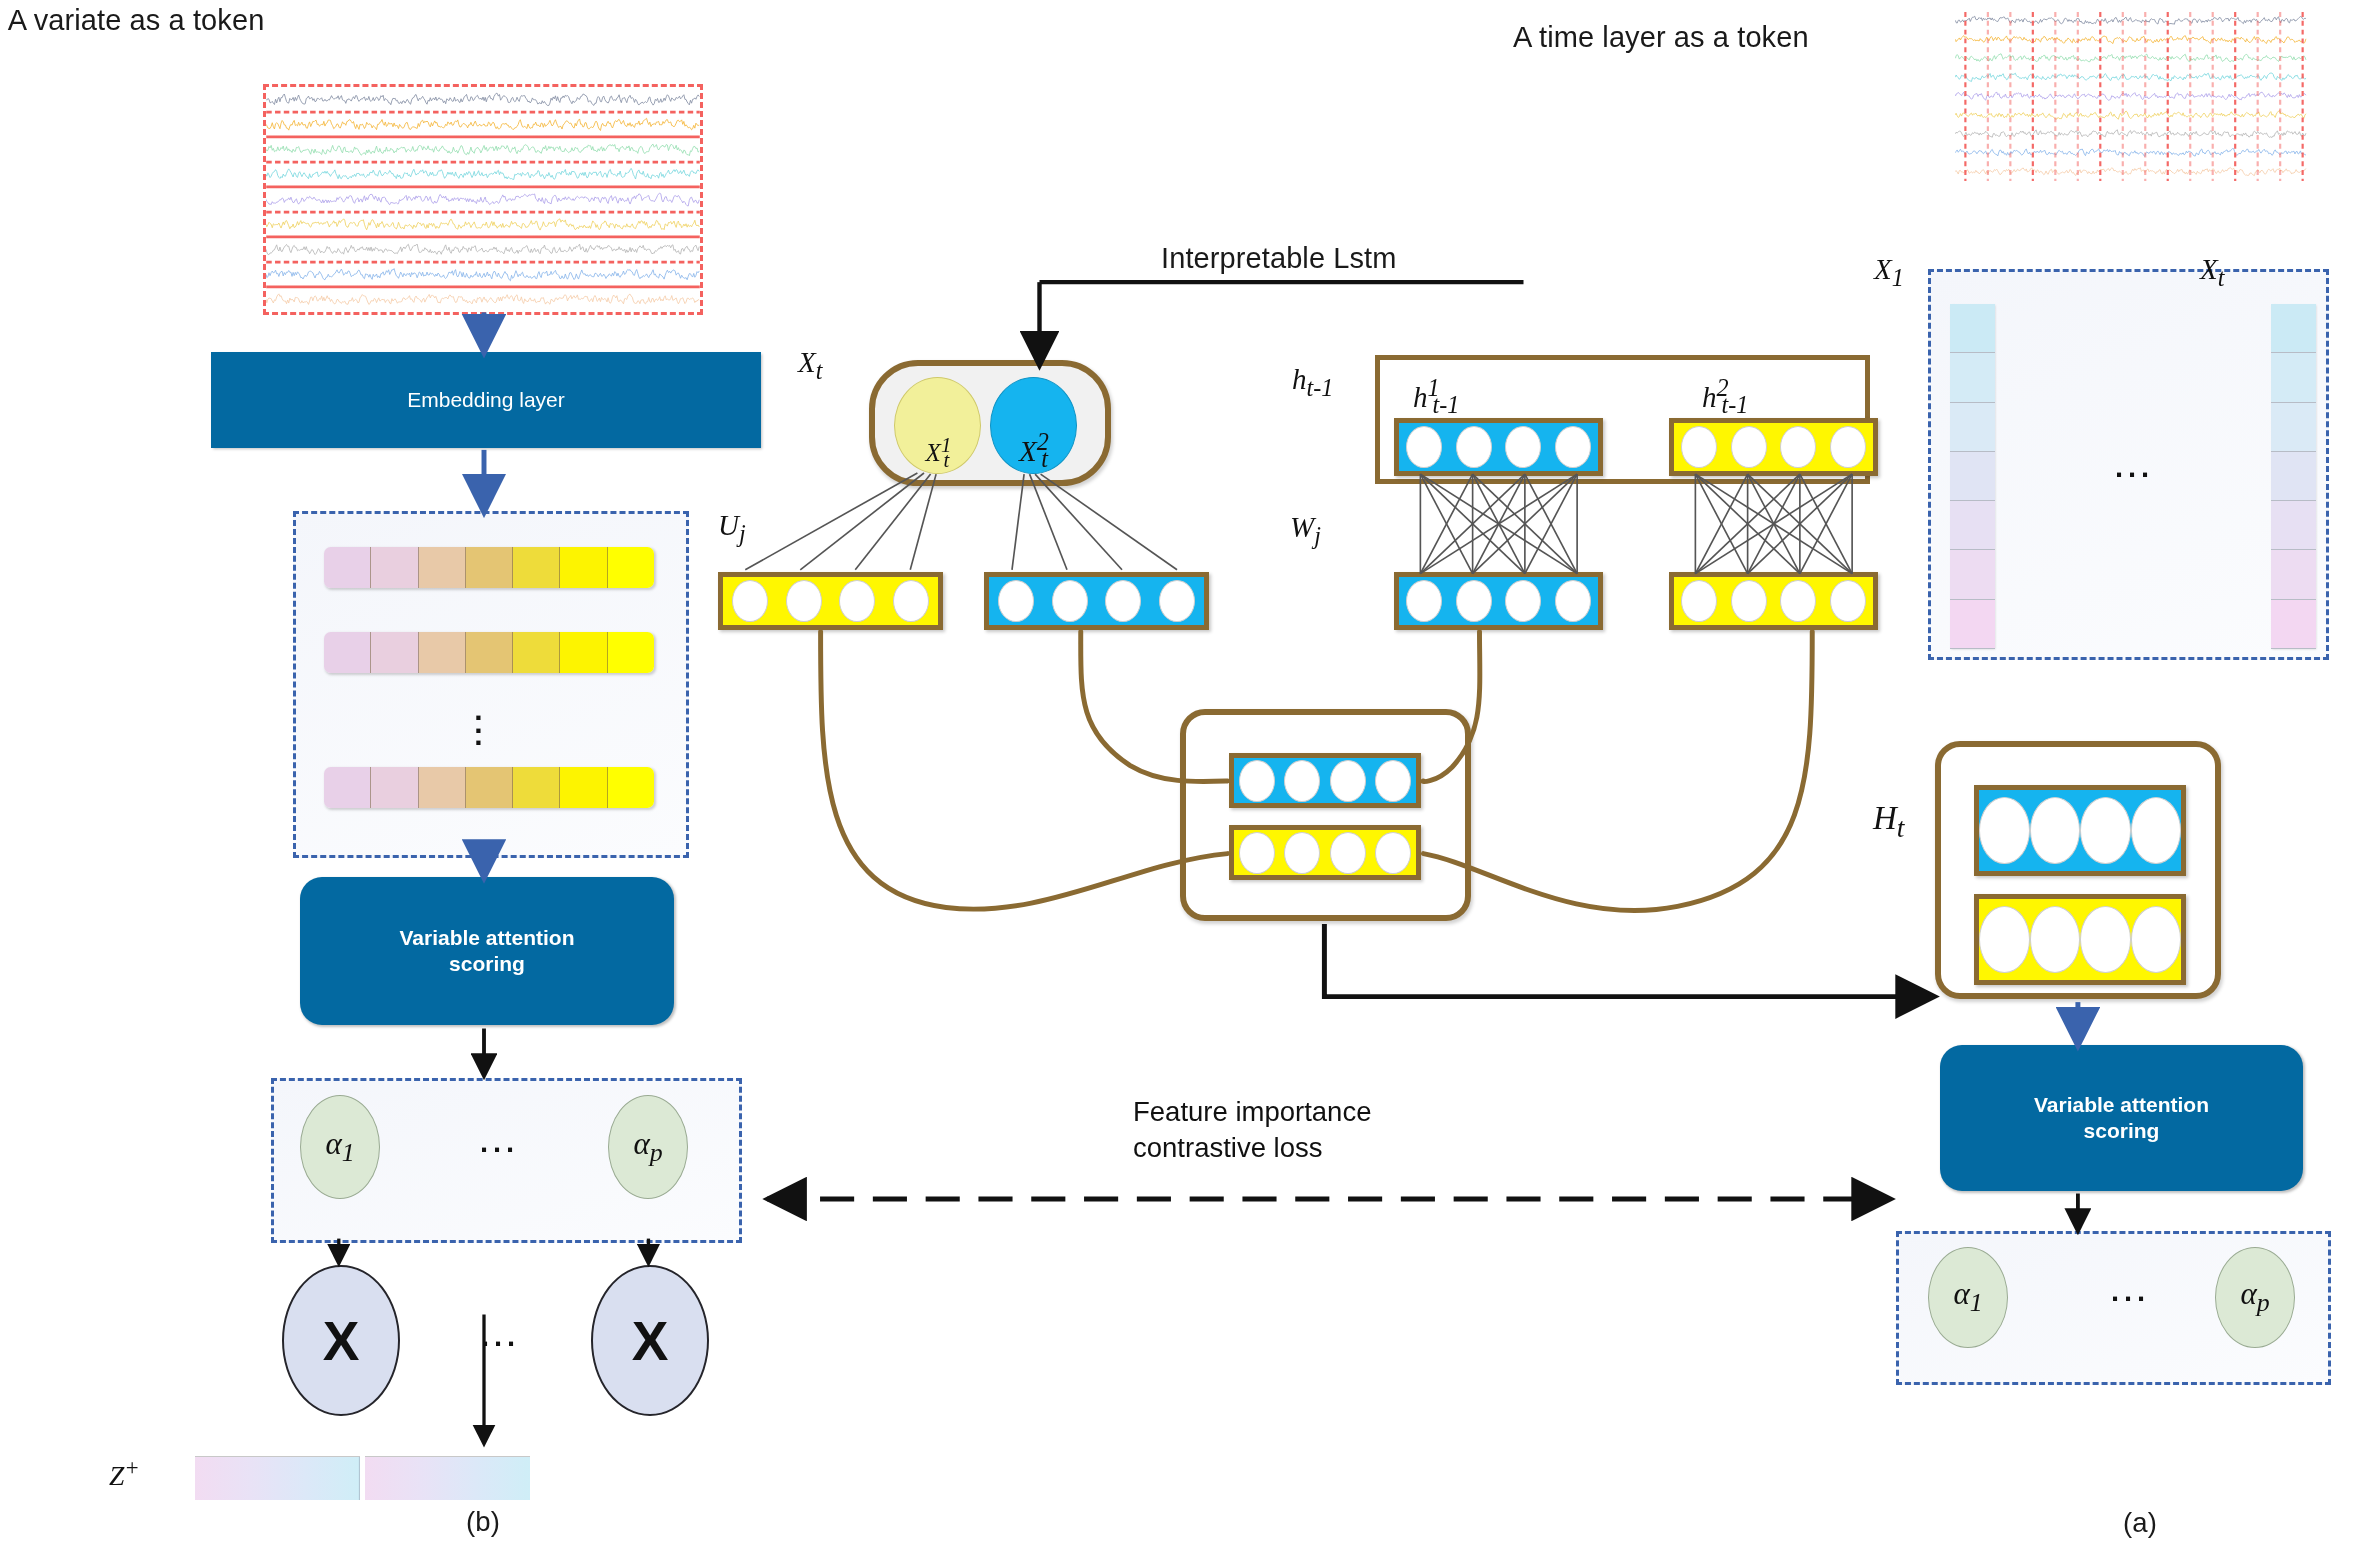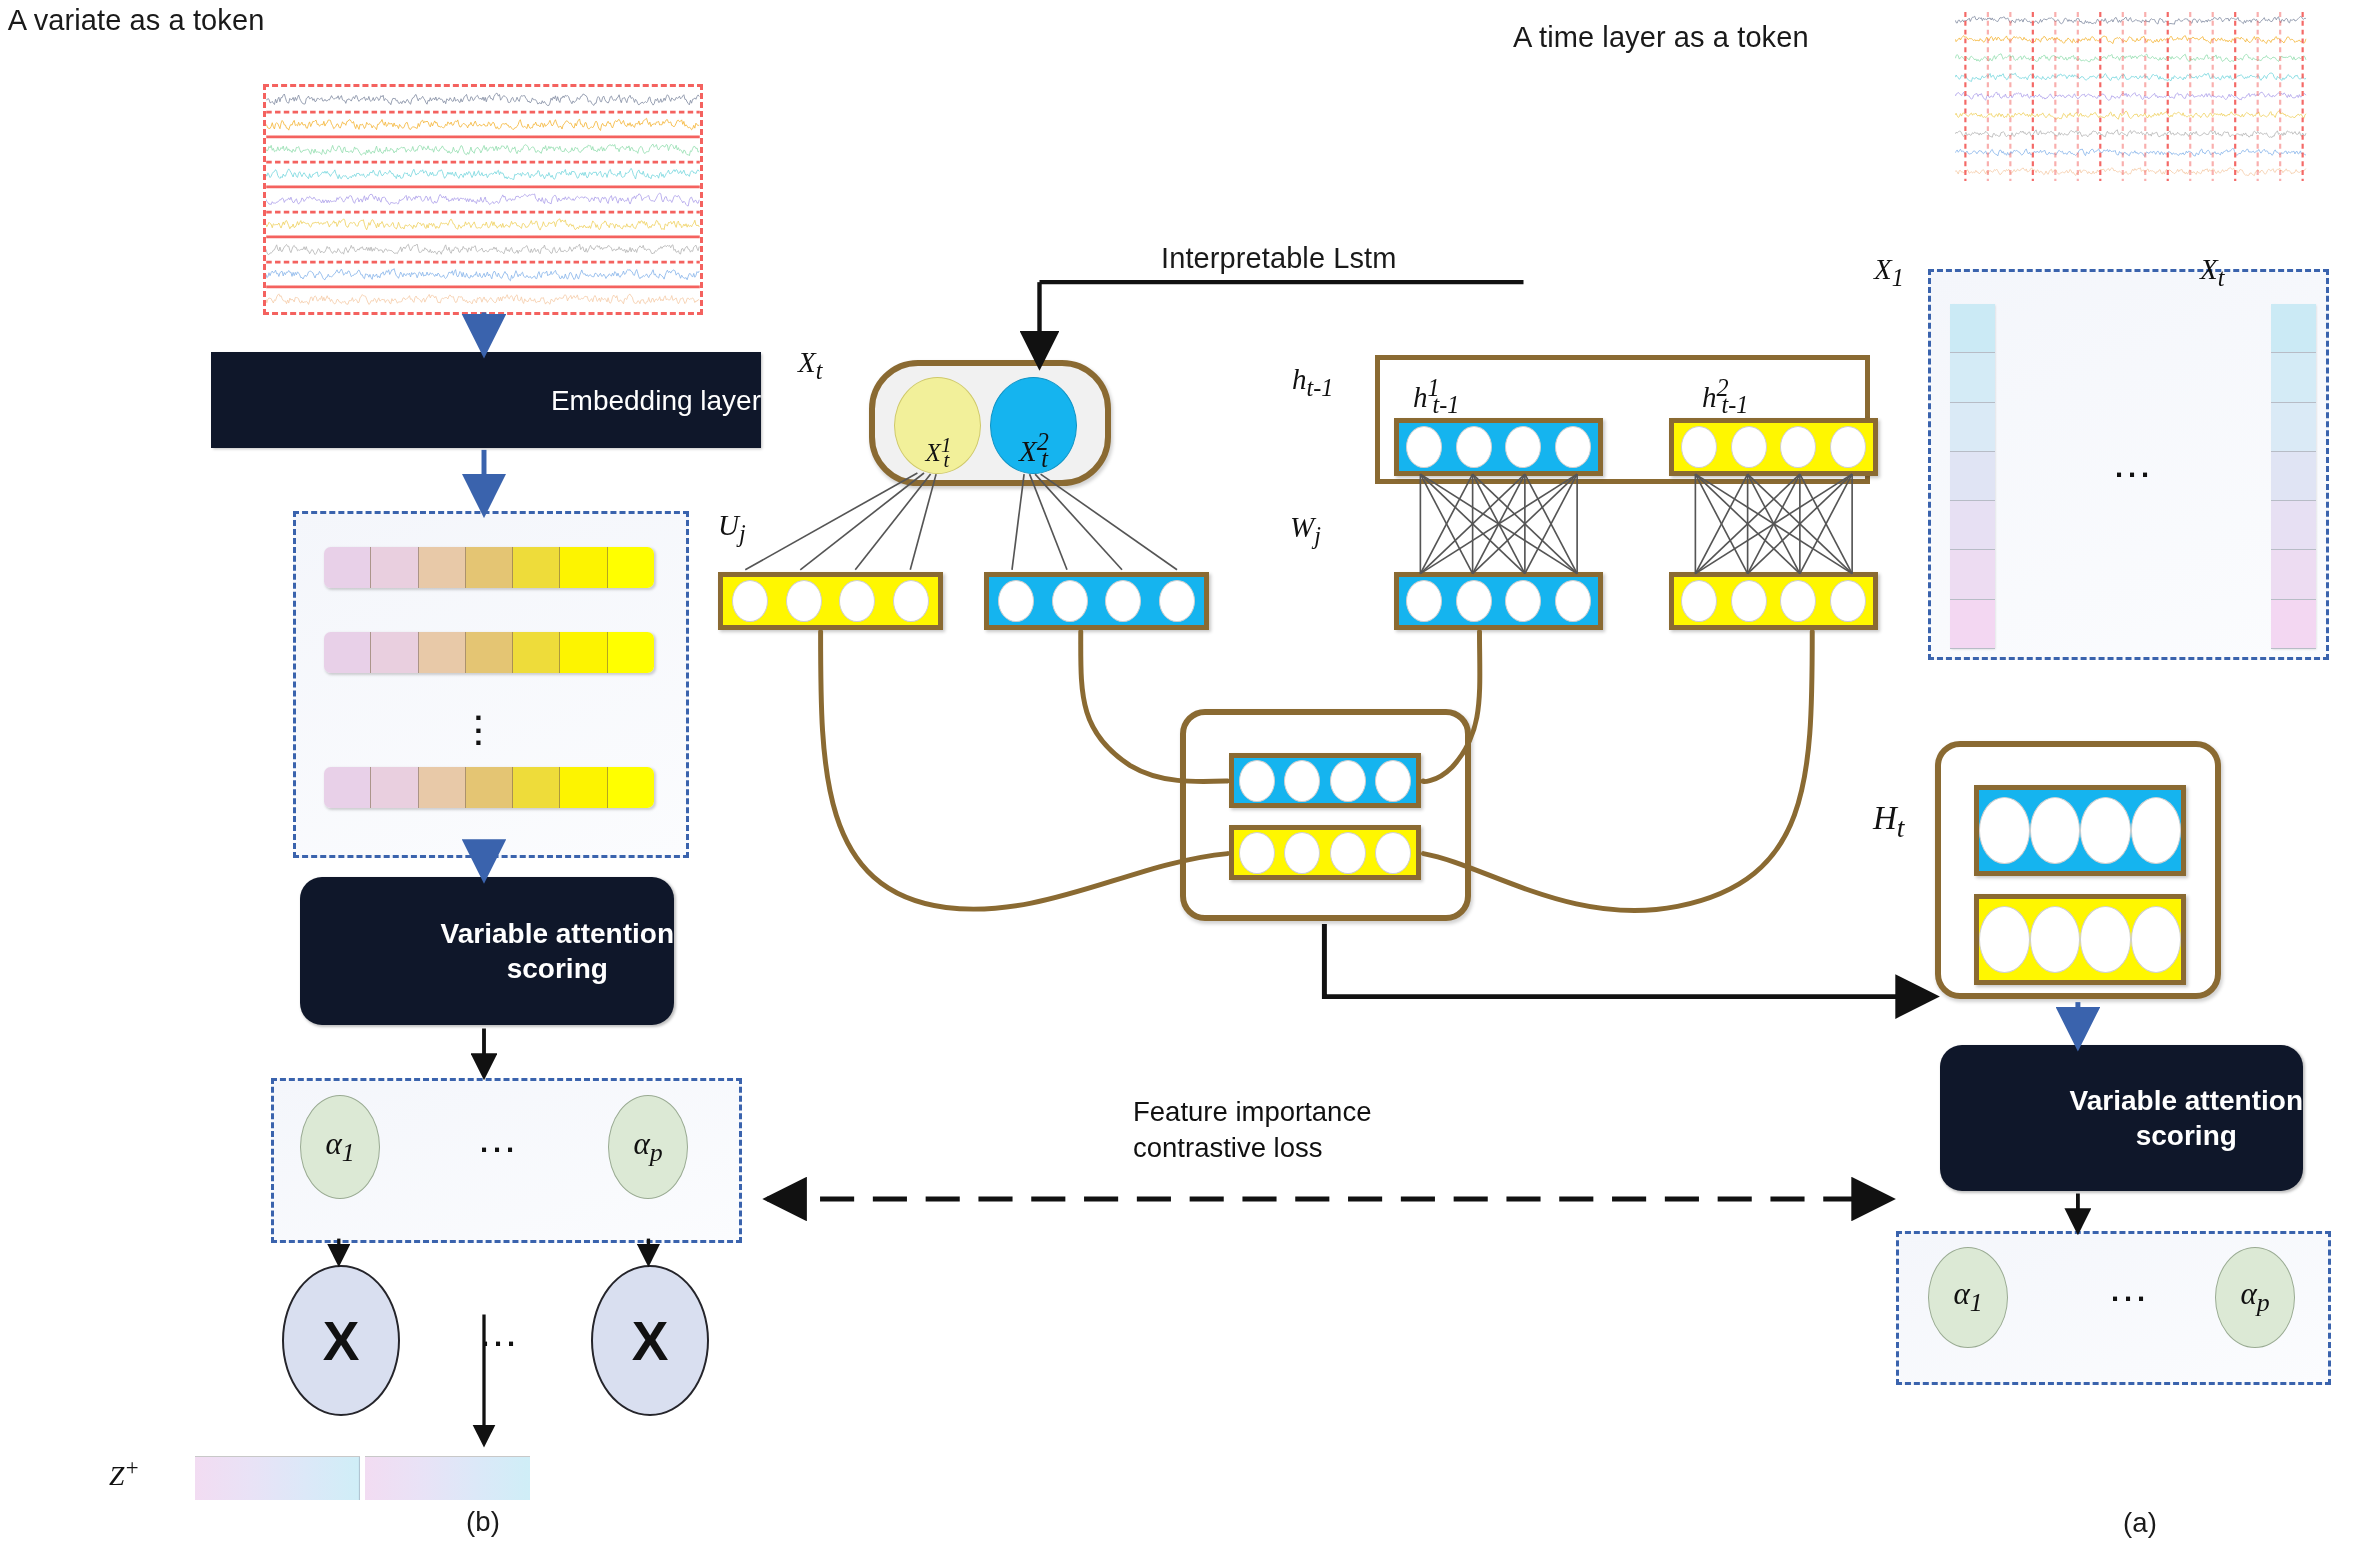--- a/index.html
+++ b/index.html
@@ -3,22 +3,22 @@
 <meta charset="utf-8">
 <style>
   html,body{margin:0;padding:0;background:#ffffff;}
   body{width:2354px;height:1562px;position:relative;overflow:hidden;
        font-family:"Liberation Sans", sans-serif;color:#111;}
   .abs{position:absolute;}
   .ttl{font-size:29px;color:#1a1a1a;letter-spacing:0.1px;white-space:nowrap;}
   .mathlbl{font-family:"Liberation Serif", serif;font-style:italic;font-size:29px;white-space:nowrap;}
 
   
-  .procbox{background:#0f172a;color:#fff;display:flex;align-items:center;
-           justify-content:flex-end;text-align:center;font-size:28px;line-height:1.25;
+  .procbox{background:#0369a1;color:#fff;display:flex;align-items:center;
+           justify-content:center;text-align:center;font-size:21px;line-height:1.25;
            box-shadow:1.6px 1.6px 2.7px rgba(0,0,0,.25);}
   .procbox.sq{border-radius:0;}
   .procbox.rnd{border-radius:22px;font-weight:bold;}
 
   
   .dashbox{border:3.8px dashed #3a63ad;background:linear-gradient(160deg,#f4f6fb,#fbfcfe);}
 
   
   .tokbar{display:flex;border-radius:6.6px;overflow:hidden;
           box-shadow:1.1px 1.6px 2.7px rgba(0,0,0,.18);}

